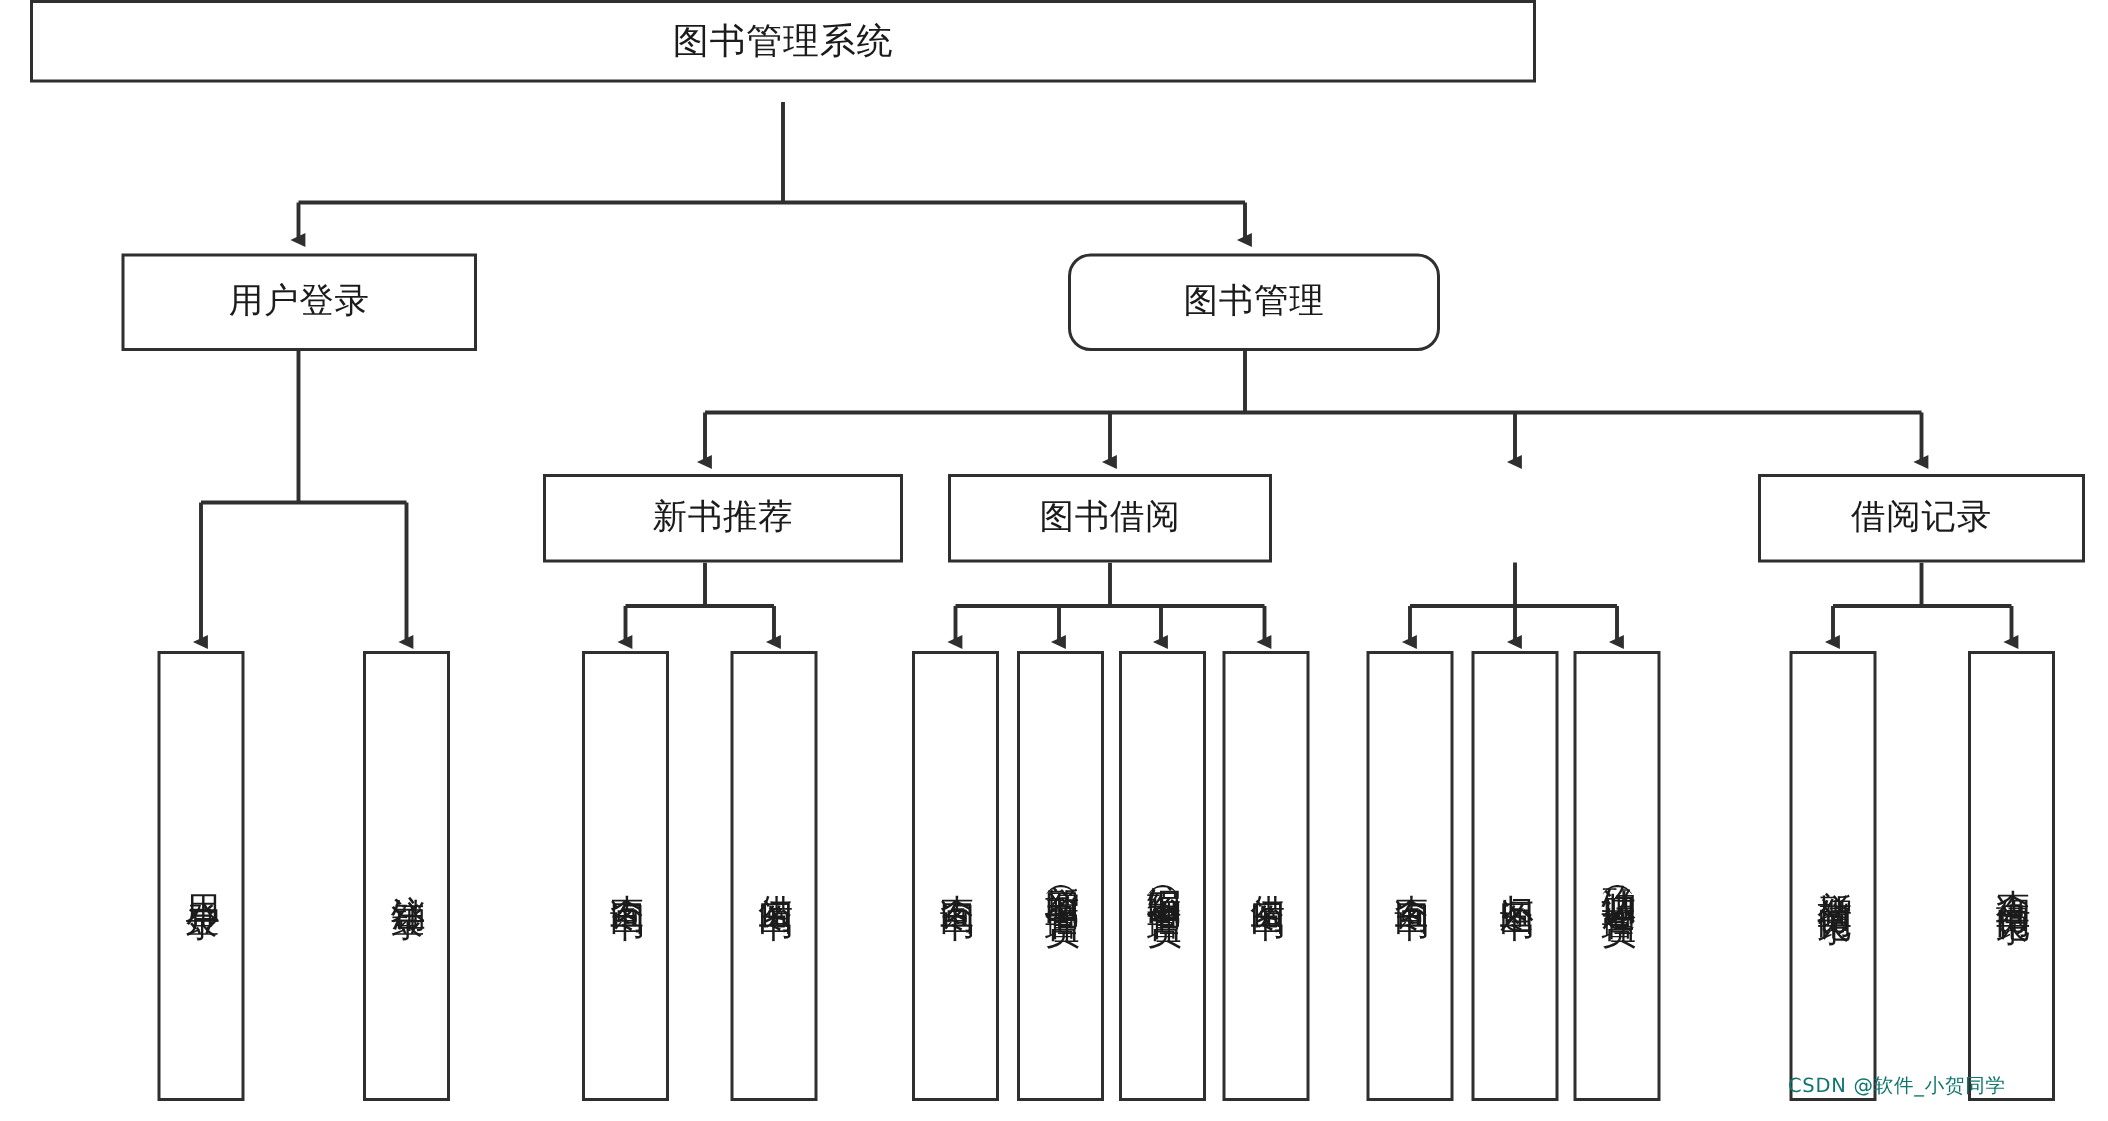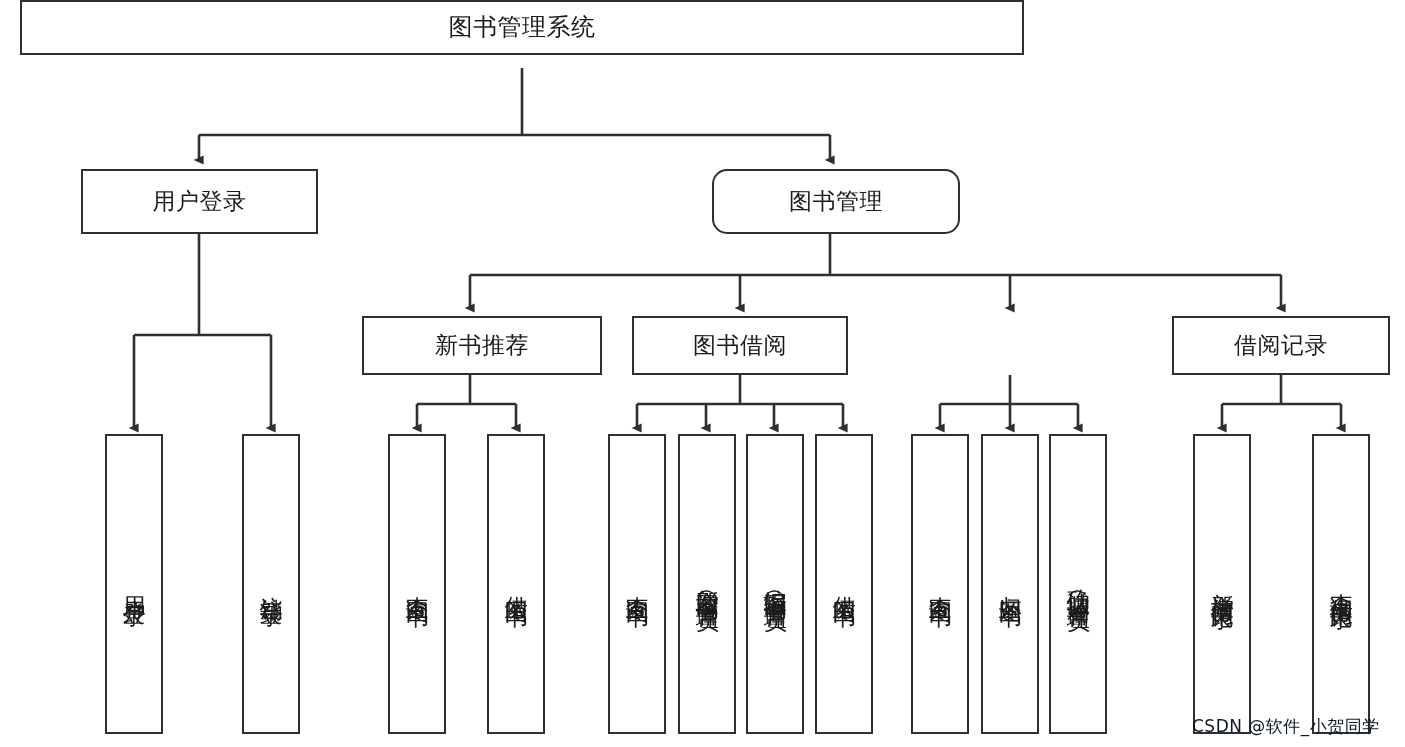--- a/index.html
+++ b/index.html
@@ -52,22 +52,22 @@
     writing-mode: vertical-rl;
     text-orientation: upright;
     font-size: 23px;
     letter-spacing: 3px;
     line-height: 1.1;
     white-space: nowrap;
   }
   .node.root .label { font-size: 24px; }
   .watermark {
     position: absolute;
-    font-size: 17px;
-    color: #0f172a;
+    font-size: 13px;
+    color: #0f766e;
     white-space: nowrap;
     letter-spacing: 0.5px;
   }
 </style>
 </head>
 <body>
 
 <div id="canvas">
 
   <svg id="edges" viewBox="0 0 1405 747">

